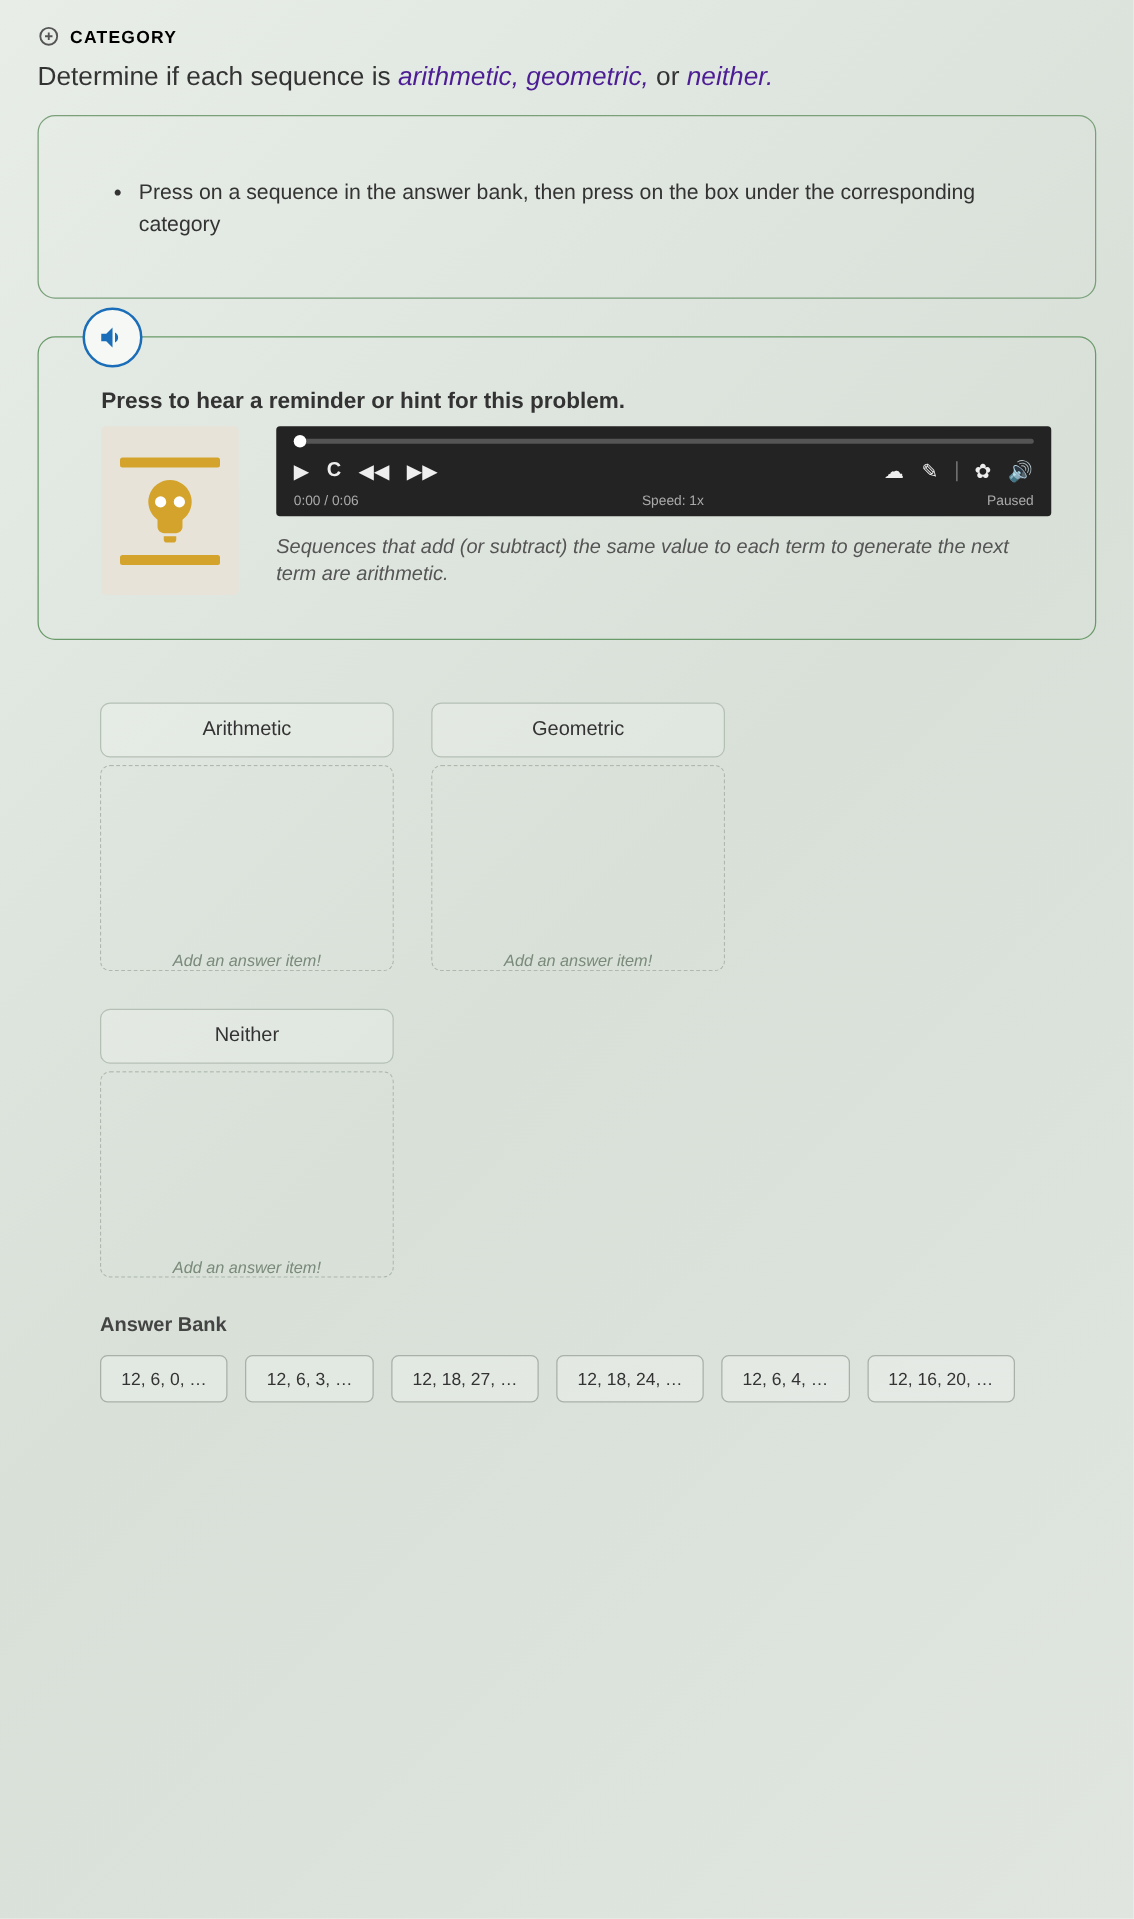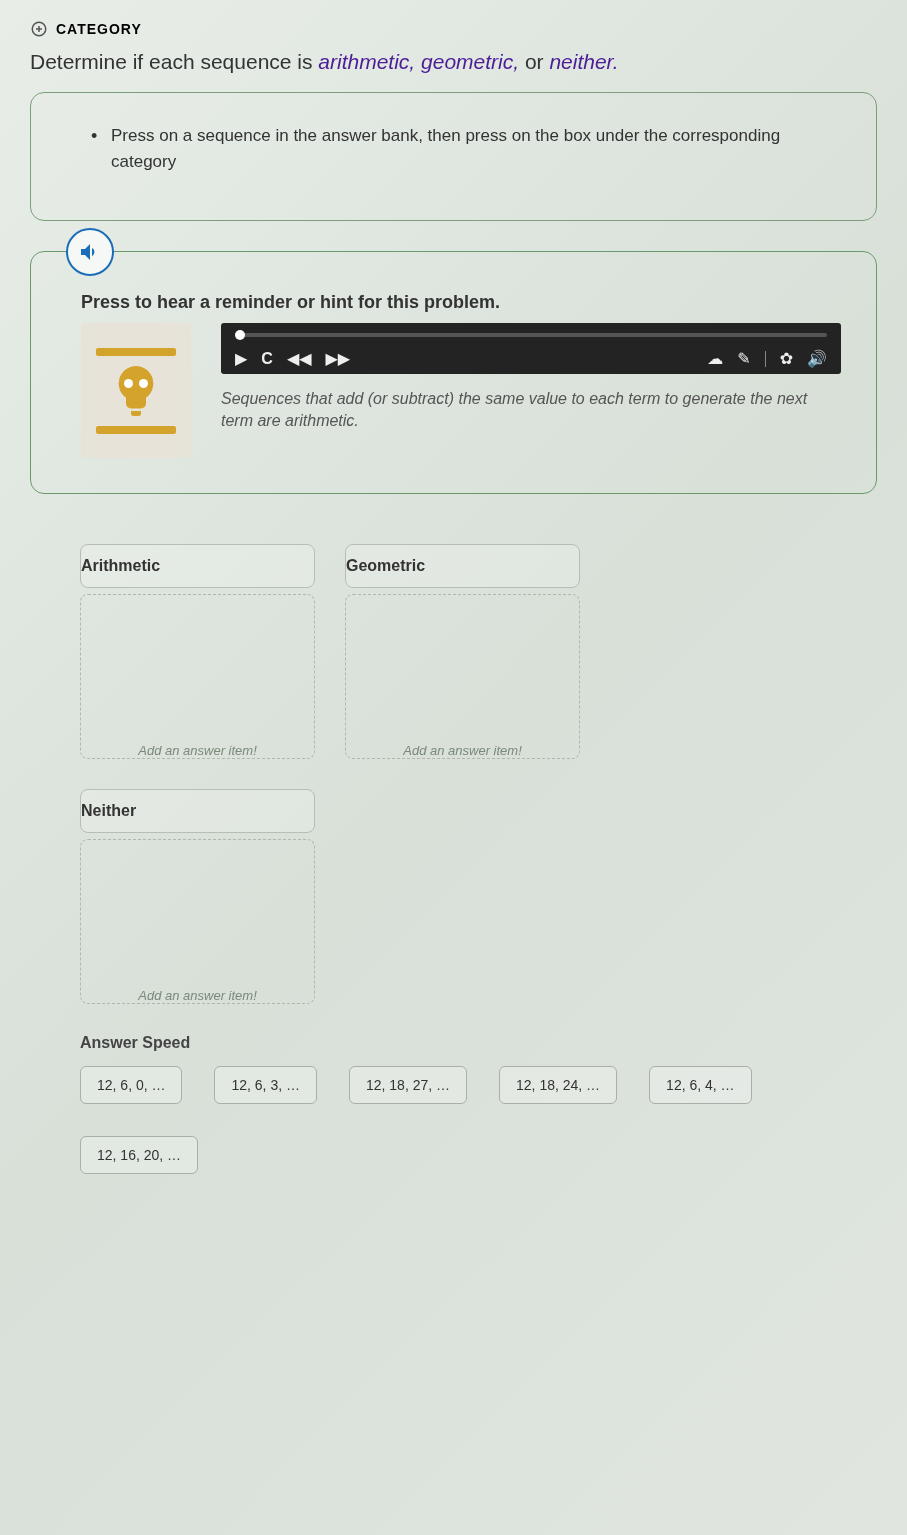--- a/index.html
+++ b/index.html
@@ -25,21 +25,21 @@
     .main-heading {
       font-size: 21px;
       color: #333;
       font-weight: 500;
       margin-bottom: 18px;
     }
     .main-heading .italic { font-style: italic; color: #4c1d95; }
     .instructions {
       border: 1.5px solid #7aa07a;
       border-radius: 14px;
-      padding: 30px 60px 30px 80px;
+      padding: 48px 60px 30px 80px;
       margin-bottom: 30px;
     }
     .instructions ul { list-style: none; }
     .instructions li {
       position: relative;
       font-size: 17px;
       color: #333;
       margin-bottom: 16px;
       line-height: 1.5;
     }
@@ -144,21 +144,22 @@
       display: flex;
       gap: 30px;
       flex-wrap: wrap;
       padding: 0 50px;
       margin-bottom: 30px;
     }
     .category { width: 235px; }
     .cat-label {
       border: 1px solid #b5c0b5;
       border-radius: 8px;
-      font-weight: bold;
+      text-align: center;
+      font-weight: normal;
       font-size: 16px;
       padding: 12px 0;
       color: #333;
       margin-bottom: 6px;
       background: rgba(255,255,255,0.2);
     }
     .dropzone {
       border: 1.5px dashed #aeb8ae;
       border-radius: 8px;
       height: 165px;
@@ -168,21 +169,21 @@
       cursor: pointer;
     }
     .dropzone span { font-style: italic; color: #7a8a7a; font-size: 13px; }
     .answer-bank { padding: 0 50px; }
     .bank-title {
       font-weight: bold;
       font-size: 16px;
       color: #444;
       margin-bottom: 14px;
     }
-    .chips { display: flex; flex-wrap: wrap; gap: 32px; align-items: flex-end; }
+    .chips { display: flex; flex-wrap: wrap; gap: 14px; align-items: flex-end; }
     .chip {
       border: 1px solid #a8b0a8;
       border-radius: 6px;
       padding: 10px 16px;
       font-size: 14px;
       font-weight: 500;
       color: #333;
       background: rgba(255,255,255,0.25);
       cursor: pointer;
     }
@@ -235,20 +236,25 @@
           <span class="ctrl" style="font-weight:bold">C</span>
           <span class="ctrl">◀◀</span>
           <span class="ctrl">▶▶</span>
           <span class="spacer"></span>
           <span class="ctrl">☁</span>
           <span class="ctrl">✎</span>
           <span class="divider"></span>
           <span class="ctrl">✿</span>
           <span class="ctrl">🔊</span>
         </div>
+        <div class="player-footer">
+          <span>0:00 / 0:06</span>
+          <span>Speed: 1x</span>
+          <span>Paused</span>
+        </div>
       </div>
       <div class="caption-text">Sequences that add (or subtract) the same value to each term to generate the next term are arithmetic.</div>
     </div>
   </div>
 </div>
 
 <div class="categories">
   <div class="category">
     <div class="cat-label">Arithmetic</div>
     <div class="dropzone">
@@ -263,21 +269,21 @@
   </div>
   <div class="category">
     <div class="cat-label">Neither</div>
     <div class="dropzone">
       <span>Add an answer item!</span>
     </div>
   </div>
 </div>
 
 <div class="answer-bank">
-  <div class="bank-title">Answer Speed</div>
+  <div class="bank-title">Answer Bank</div>
   <div class="chips">
     <div class="chip">12, 6, 0, …</div>
     <div class="chip">12, 6, 3, …</div>
     <div class="chip">12, 18, 27, …</div>
     <div class="chip">12, 18, 24, …</div>
     <div class="chip">12, 6, 4, …</div>
     <div class="chip">12, 16, 20, …</div>
   </div>
 </div>
 

